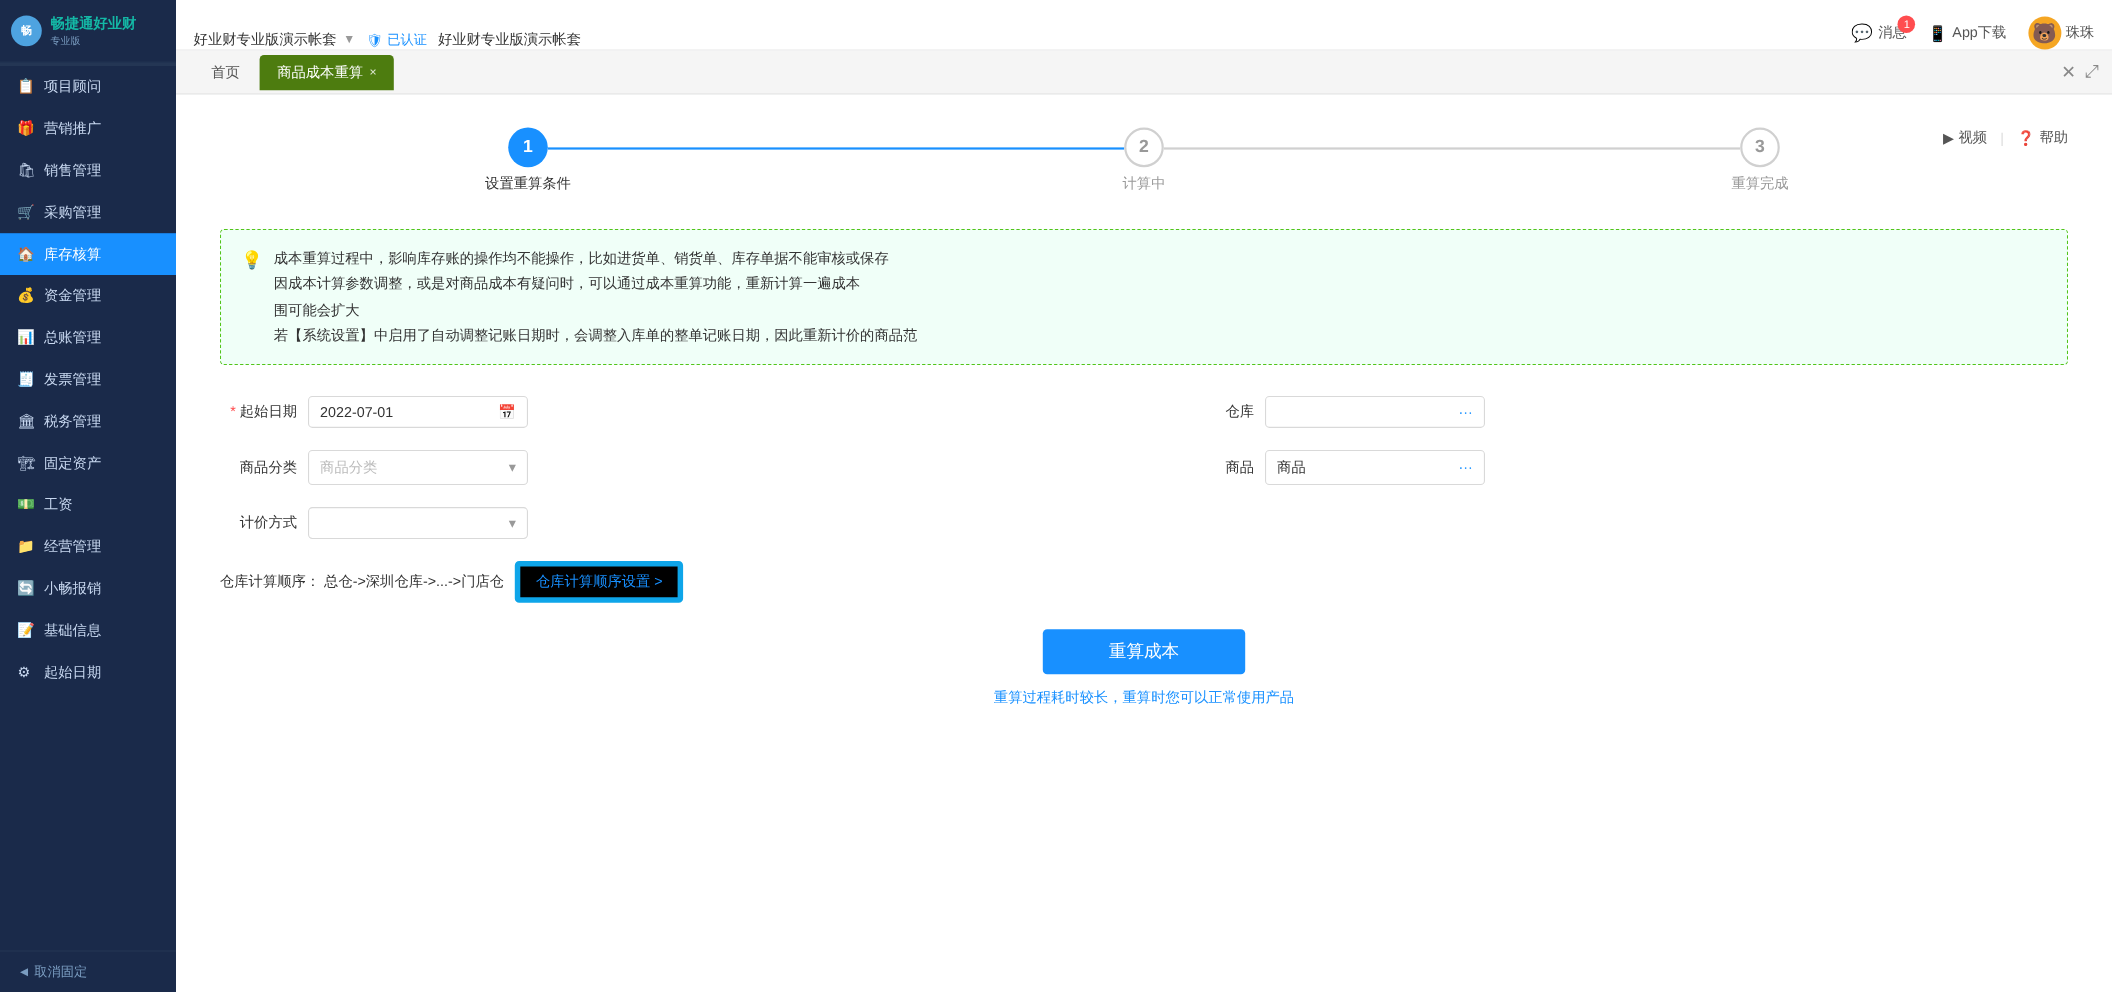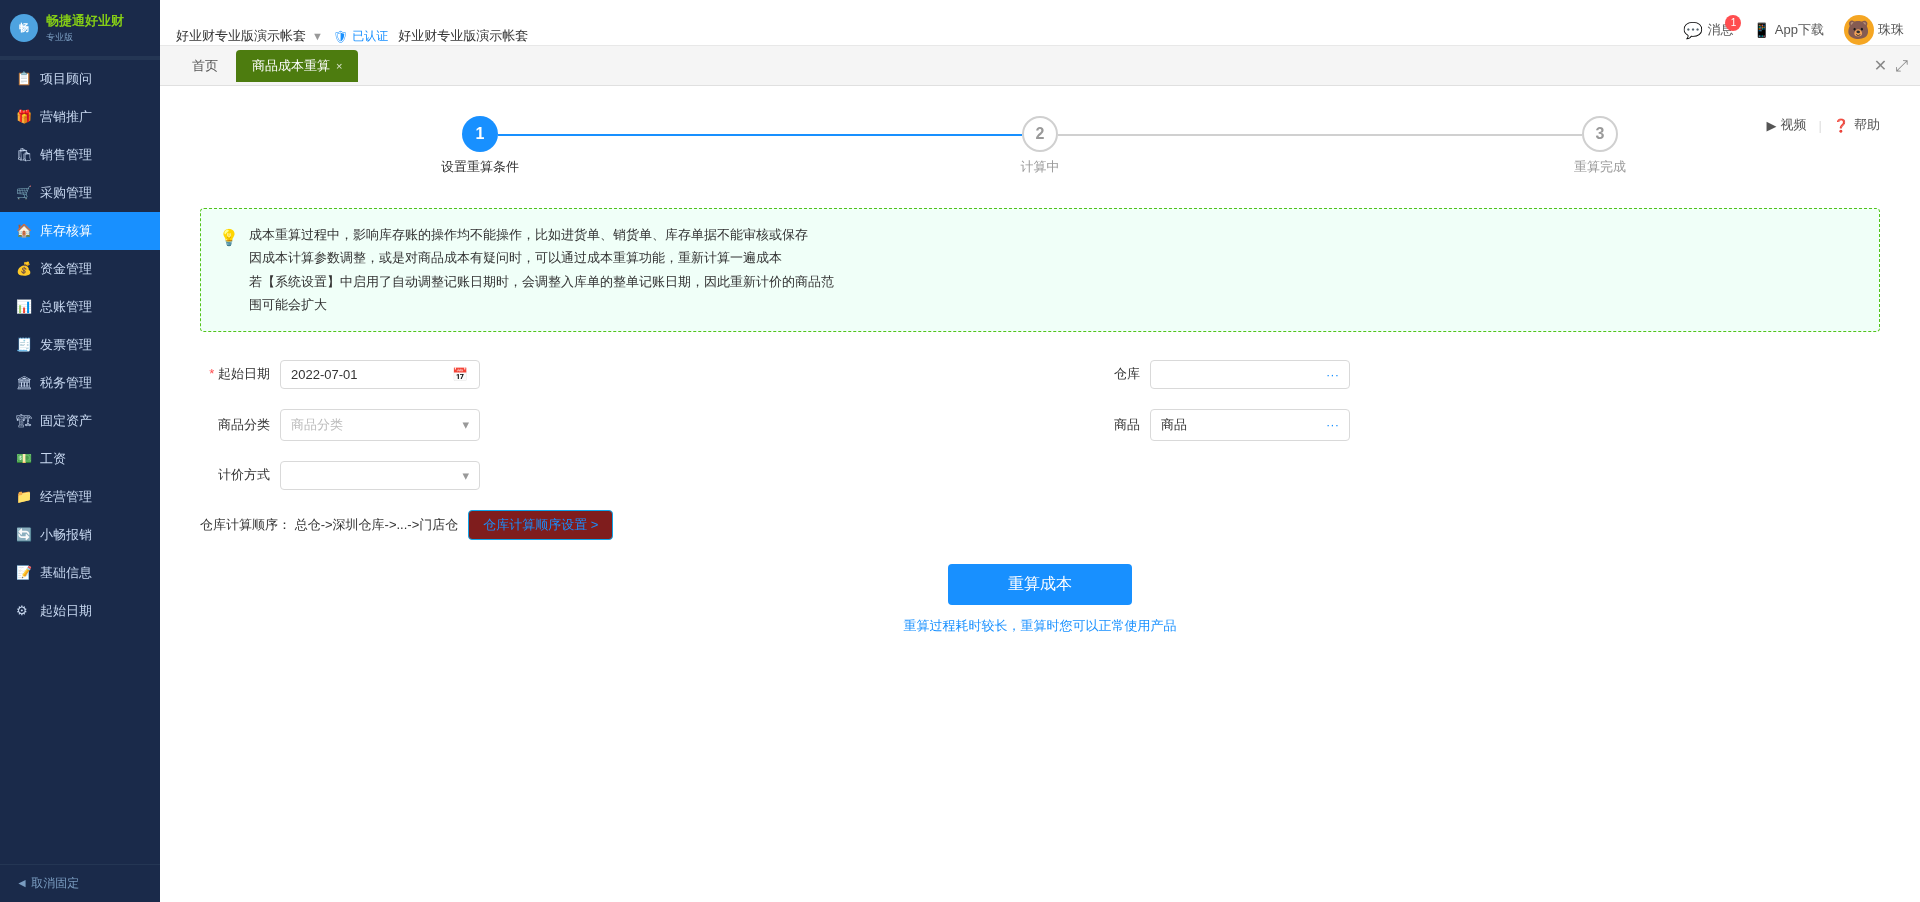--- a/index.html
+++ b/index.html
@@ -24,21 +24,21 @@
       gap: 8px;
       border-bottom: 1px solid #243654;
     }
     .sidebar-logo {
       width: 28px; height: 28px;
       background: #4ea3e0;
       border-radius: 50%;
       display: flex; align-items: center; justify-content: center;
       color: white; font-size: 10px; font-weight: bold;
     }
-    .sidebar-title { font-size: 13px; color: #84cc16; font-weight: bold; }
+    .sidebar-title { font-size: 13px; color: #14b8a6; font-weight: bold; }
     .sidebar-badge { font-size: 9px; color: #7a9cc0; margin-top: 1px; }
     .sidebar-items { flex: 1; overflow-y: auto; overflow-x: hidden; }
     .sidebar-item {
       display: flex; align-items: center; gap: 8px;
       padding: 10px 16px;
       cursor: pointer;
       color: #c8d8f0;
       font-size: 13px;
       transition: background 0.15s;
       position: relative;
@@ -256,25 +256,25 @@
     .select-arrow { color: #999; }
     .form-spacer { width: 60px; }
 
     
     .warehouse-row {
       display: flex; align-items: center;
       margin-bottom: 24px;
       gap: 10px;
     }
     .warehouse-btn {
-      border: 1px solid #0ea5e9;
+      border: 5px solid #0ea5e9;
       border-radius: 4px;
       padding: 5px 14px;
       color: #1890ff;
-      background: #7f1d1d;
+      background: #000000;
       font-size: 13px;
       cursor: pointer;
       display: flex; align-items: center; gap: 4px;
     }
 
     
     .action-section {
       display: flex; flex-direction: column; align-items: center;
       margin-top: 20px;
       gap: 12px;
@@ -474,22 +474,22 @@
           <span>帮助</span>
         </div>
       </div>
     </div>
 
     <div class="info-box">
       <span class="info-icon">💡</span>
       <div>
         <div>成本重算过程中，影响库存账的操作均不能操作，比如进货单、销货单、库存单据不能审核或保存</div>
         <div>因成本计算参数调整，或是对商品成本有疑问时，可以通过成本重算功能，重新计算一遍成本</div>
+        <div>围可能会扩大</div>
         <div>若【系统设置】中启用了自动调整记账日期时，会调整入库单的整单记账日期，因此重新计价的商品范</div>
-        <div>围可能会扩大</div>
       </div>
     </div>
 
     <div class="form-section">
 
       <div class="form-row">
         <div class="form-group">
           <div class="form-label required">
             <span>起始日期</span>
           </div>

